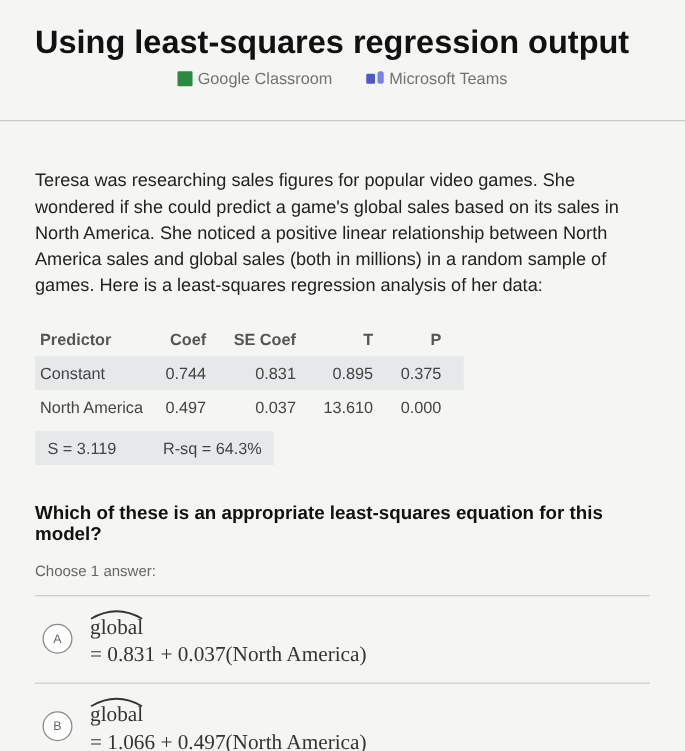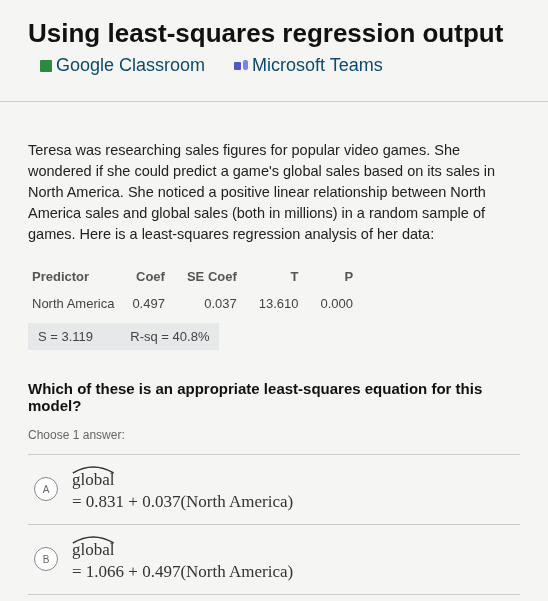--- a/index.html
+++ b/index.html
@@ -13,23 +13,23 @@
   .page {
     padding: 18px 28px 10px 28px;
   }
   .title {
     font-size: 26px;
     font-weight: 700;
     margin: 0 0 6px 0;
     color: #111;
   }
   .links {
-    text-align: left;
-    font-size: 18px;
-    color: #0c4a6e;
+    text-align: center;
+    font-size: 13px;
+    color: #737373;
     margin-bottom: 14px;
   }
   .link-item {
     display: inline-flex;
     align-items: center;
     gap: 4px;
     margin: 0 12px;
     cursor: pointer;
   }
   .gc-icon {
@@ -164,34 +164,41 @@
   <div class="body-text">Teresa was researching sales figures for popular video games. She wondered if she could predict a game's global sales based on its sales in North America. She noticed a positive linear relationship between North America sales and global sales (both in millions) in a random sample of games. Here is a least-squares regression analysis of her data:</div>
 
   <table class="reg">
     <tbody>
         <tr>
       <th>Predictor</th>
       <th class="num">Coef</th>
       <th class="num">SE Coef</th>
       <th class="num">T</th>
       <th class="num">P</th>
+    </tr>
+    <tr class="shade">
+      <td>Constant</td>
+      <td class="num">0.744</td>
+      <td class="num">0.831</td>
+      <td class="num">0.895</td>
+      <td class="num">0.375</td>
     </tr>
     <tr>
       <td>North America</td>
       <td class="num">0.497</td>
       <td class="num">0.037</td>
       <td class="num">13.610</td>
       <td class="num">0.000</td>
     </tr>
   </tbody>
     </table>
   <div class="footer-row">
     <span>S = 3.119</span>
     <span class="gap"></span>
-    <span>R-sq = 40.8%</span>
+    <span>R-sq = 64.3%</span>
   </div>
 
   <div class="question">Which of these is an appropriate least-squares equation for this model?</div>
   <div class="choose">Choose 1 answer:</div>
 
   <div class="opt">
     <div class="radio">A</div>
     <div class="eq">
       <span class="hat-word">
         <svg viewBox="0 0 100 20" preserveAspectRatio="none">

